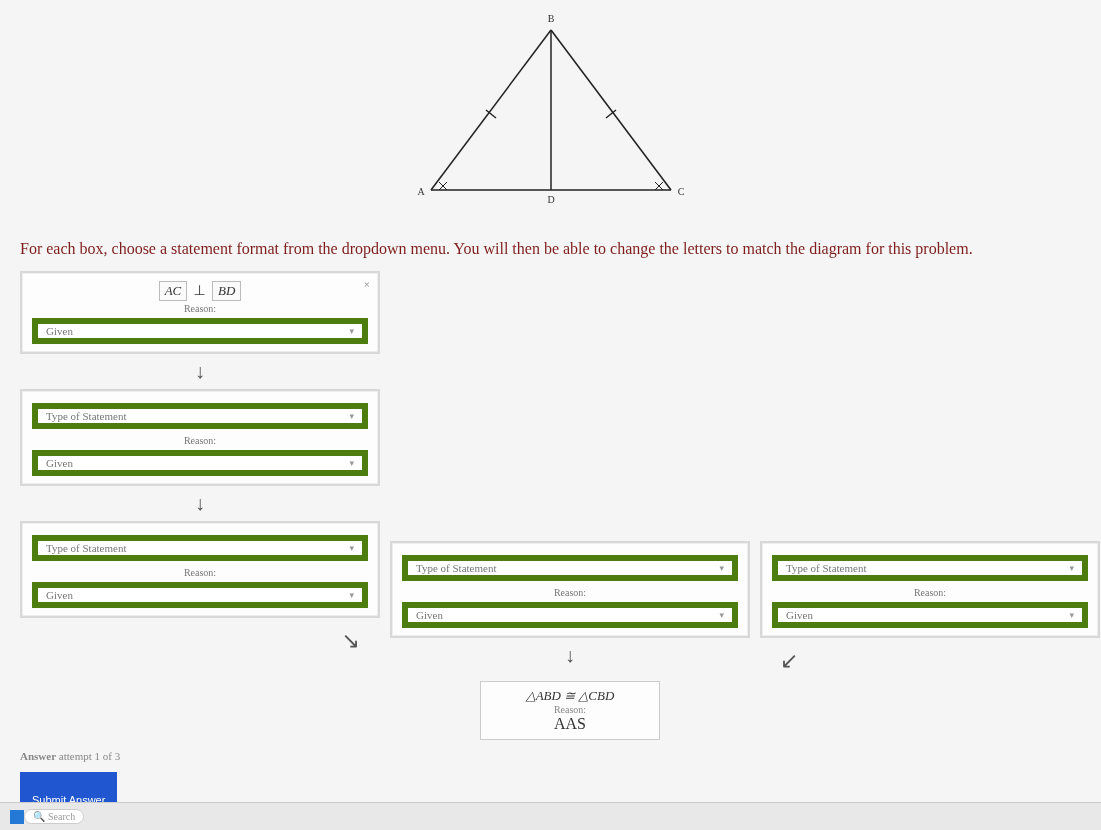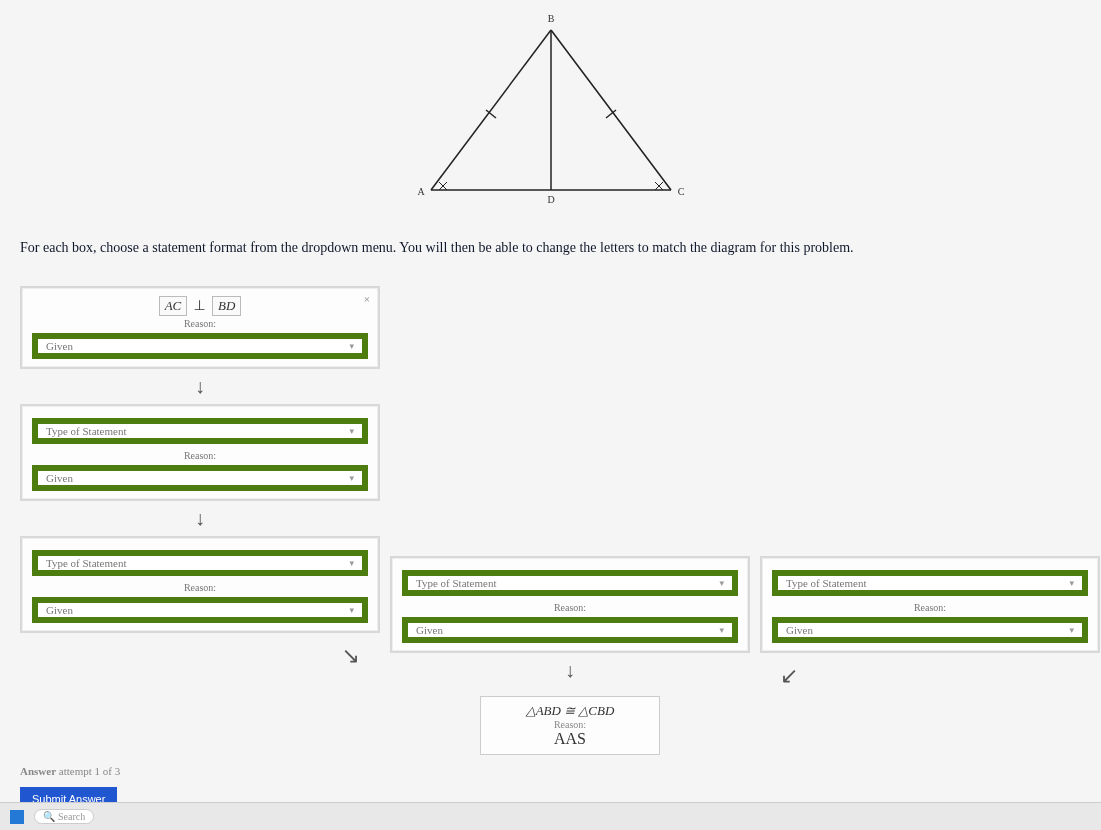--- a/index.html
+++ b/index.html
@@ -9,23 +9,23 @@
     color: #333;
     padding: 10px 20px 20px 20px;
     width: 1101px;
   }
   .diagram-area {
     display: flex;
     justify-content: center;
     margin-bottom: 30px;
   }
   .instructions {
-    font-size: 14px;
-    color: #0f172a;
-    margin: 10px 0 30px 0;
+    font-size: 16px;
+    color: #7f1d1d;
+    margin: 10px 0 13px 0;
   }
   .proof-block {
     border: 2px solid #d8d8d8;
     background: #fdfdfd;
     padding: 8px 10px 8px 10px;
     position: relative;
     width: 360px;
     box-shadow: inset 0 0 0 1px #eee;
   }
   .proof-block .close {
@@ -107,35 +107,34 @@
   .final-reason { font-size: 16px; }
   .answer-line {
     font-size: 11px;
     color: #888;
     margin-top: 10px;
   }
   .submit-btn {
     background: #2156d1;
     color: #fff;
     border: none;
-    padding: 6px 12px;
+    padding: 22px 12px;
     font-size: 11px;
     margin-top: 10px;
     cursor: pointer;
   }
   .taskbar {
     position: fixed;
     bottom: 0; left: 0; right: 0;
     height: 28px;
     background: #e8e8e8;
     border-top: 1px solid #ccc;
     display: flex;
     align-items: center;
     padding: 0 10px;
-    gap: 10px;
     font-size: 11px;
     color: #666;
   }
   .taskbar .win { width:14px; height:14px; background:#2478d6; }
   .taskbar .search {
     border:1px solid #ccc; background:#fff; border-radius:10px;
     padding:1px 8px; font-size:10px; color:#999;
   }
 </style>
 </head>

